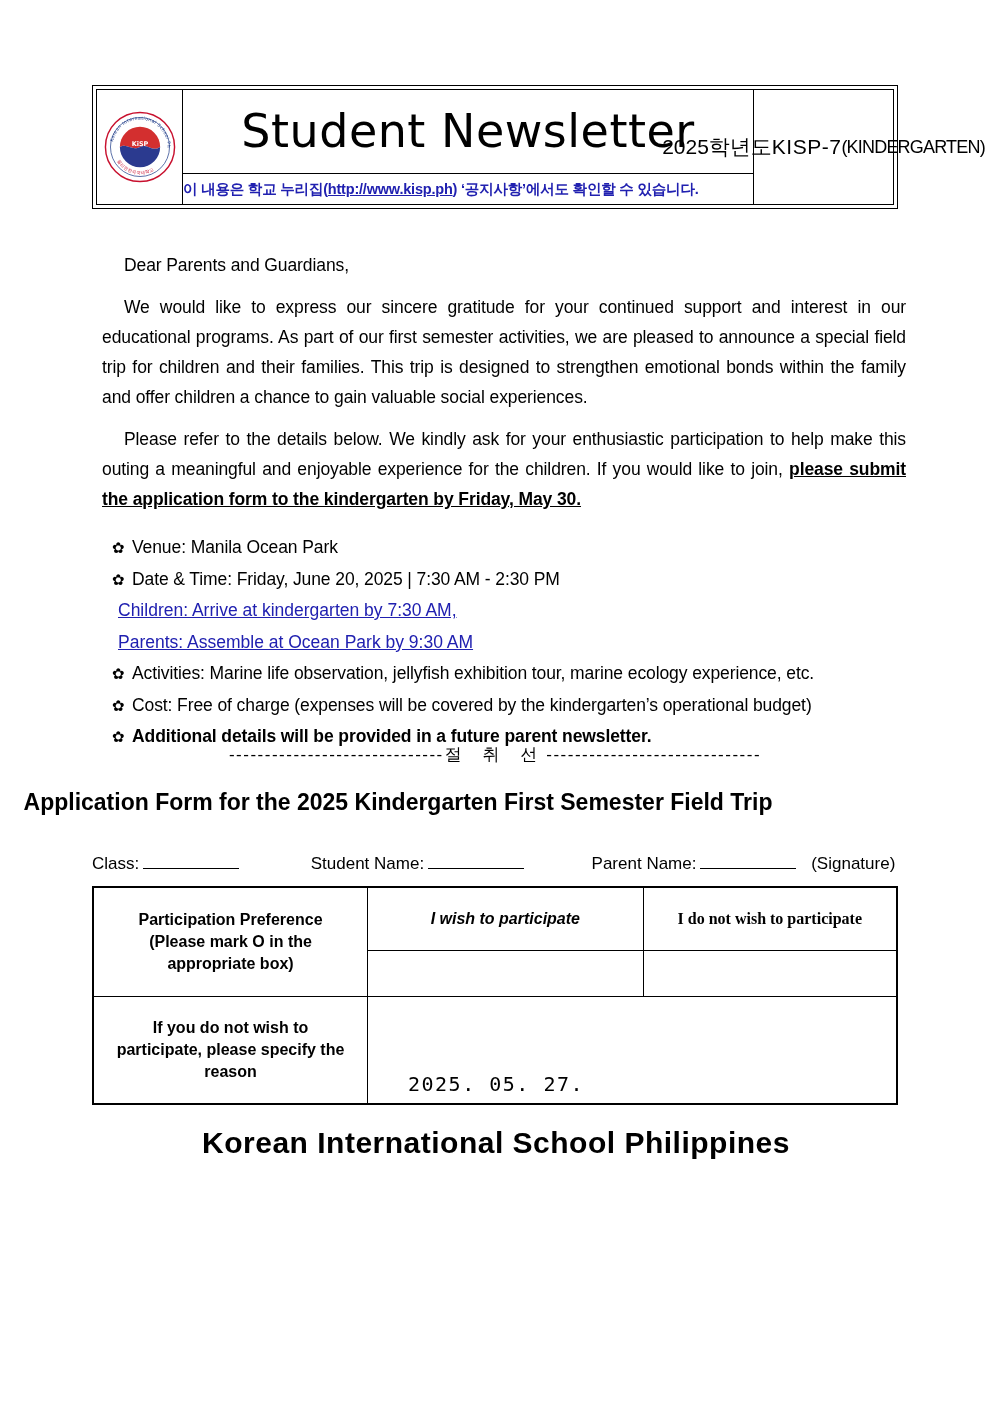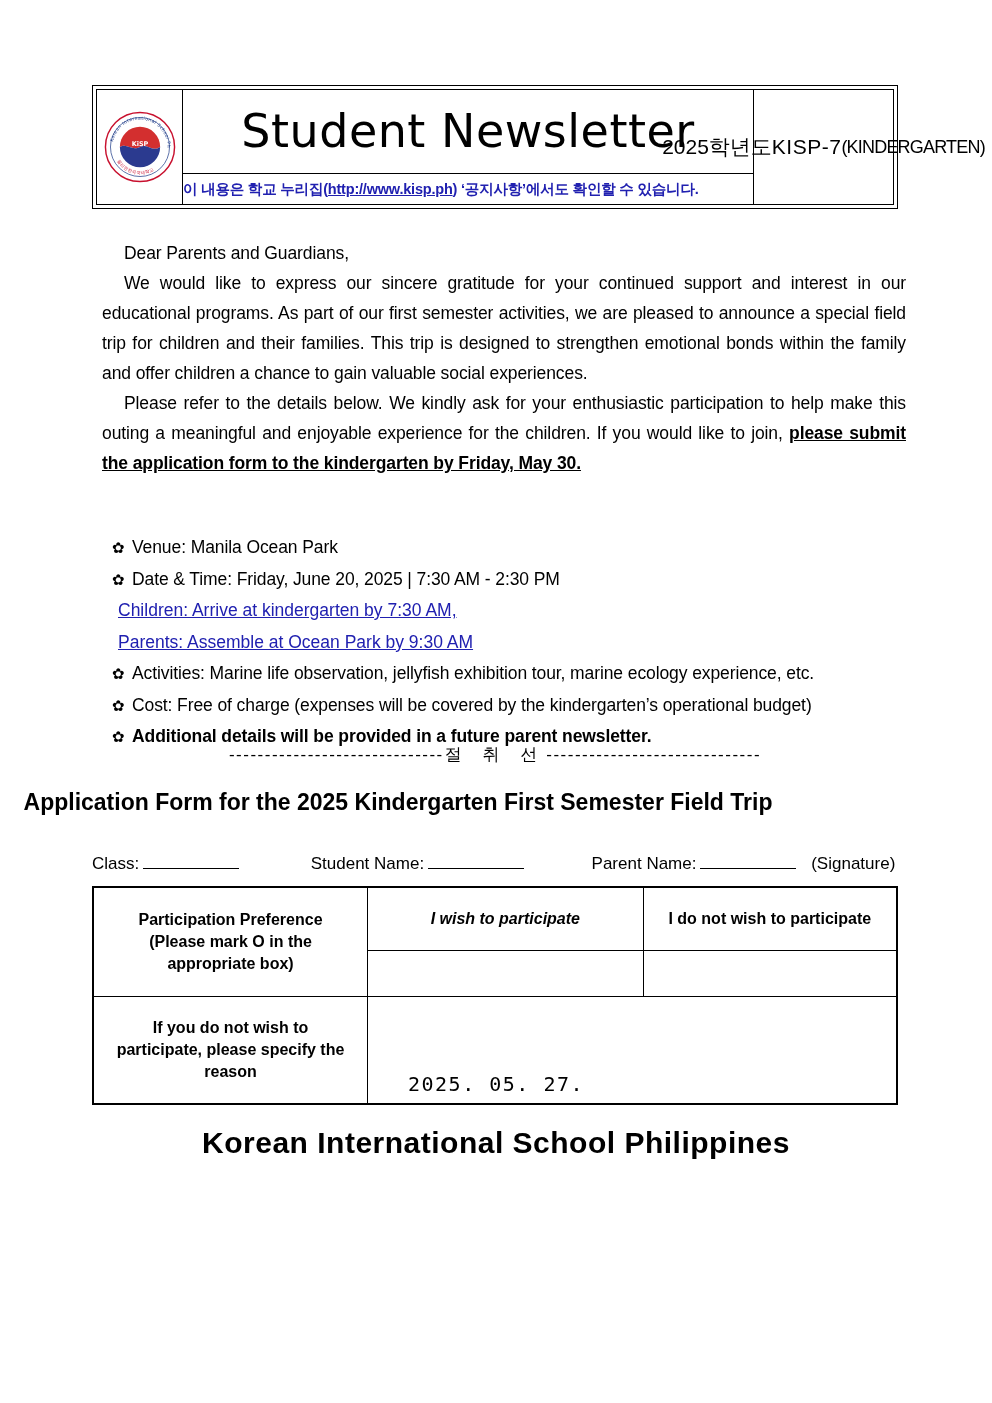--- a/index.html
+++ b/index.html
@@ -118,21 +118,21 @@
     width: 804px;
   }
   p.para {
     margin: 0 0 0 0;
     font-size: 17.5px;
     line-height: 30px;
     text-align: justify;
     text-justify: inter-word;
     letter-spacing: -0.1px;
   }
-  p.para.indent { text-indent: 22px; }
+  p.para.indent { text-indent: 22px; margin-top: 12px; }
   p.para .bold-ul {
     font-weight: bold;
     text-decoration: underline;
   }
 
   
   .bullets {
     position: absolute;
     left: 112px;
     top: 532px;
@@ -248,21 +248,21 @@
     box-sizing: border-box;
     font-weight: bold;
   }
   .form-table .outer-top { border-top: 2px solid #000; }
   .form-table .outer-left { border-left: 2px solid #000; }
   .form-table .outer-right { border-right: 2px solid #000; }
   .form-table .outer-bottom { border-bottom: 2px solid #000; }
   .form-table td.empty-cell { height: 46px; }
   .col-label { width: 266px; }
   .col-yes { width: 267px; font-style: italic; }
-  .col-no { width: 246px; }
+  .col-no { width: 246px; font-family: Liberation Serif, serif; }
   .row-head td { height: 38px; }
   .row-reason td { height: 62px; }
 
   
   .date-line {
     position: absolute;
     left: 0;
     top: 1072px;
     width: 992px;
     text-align: center;

